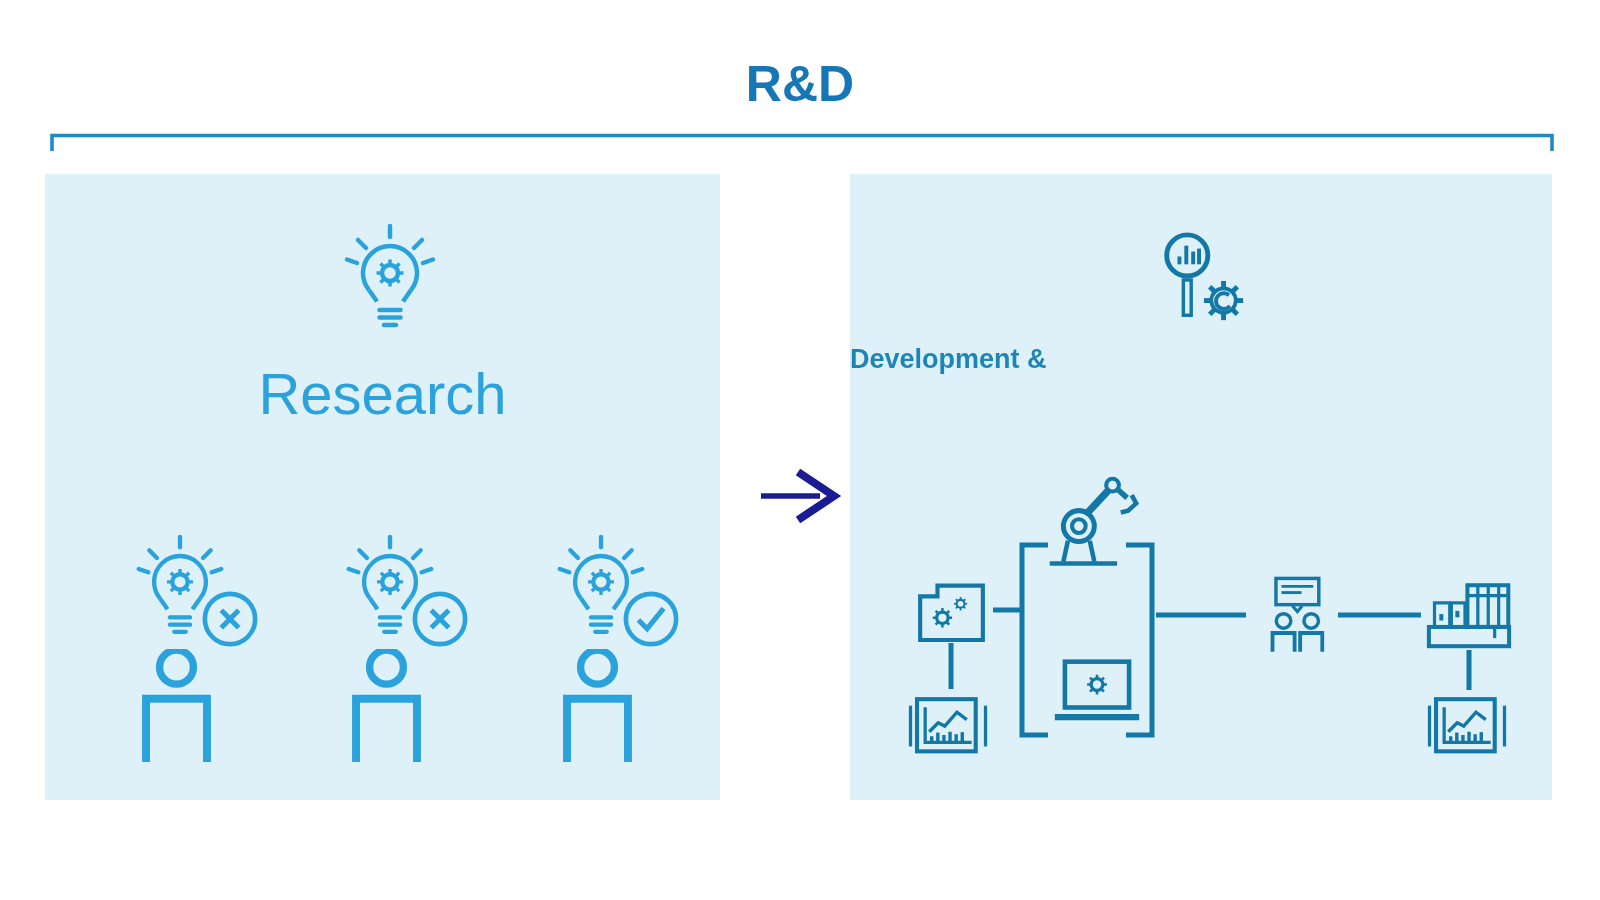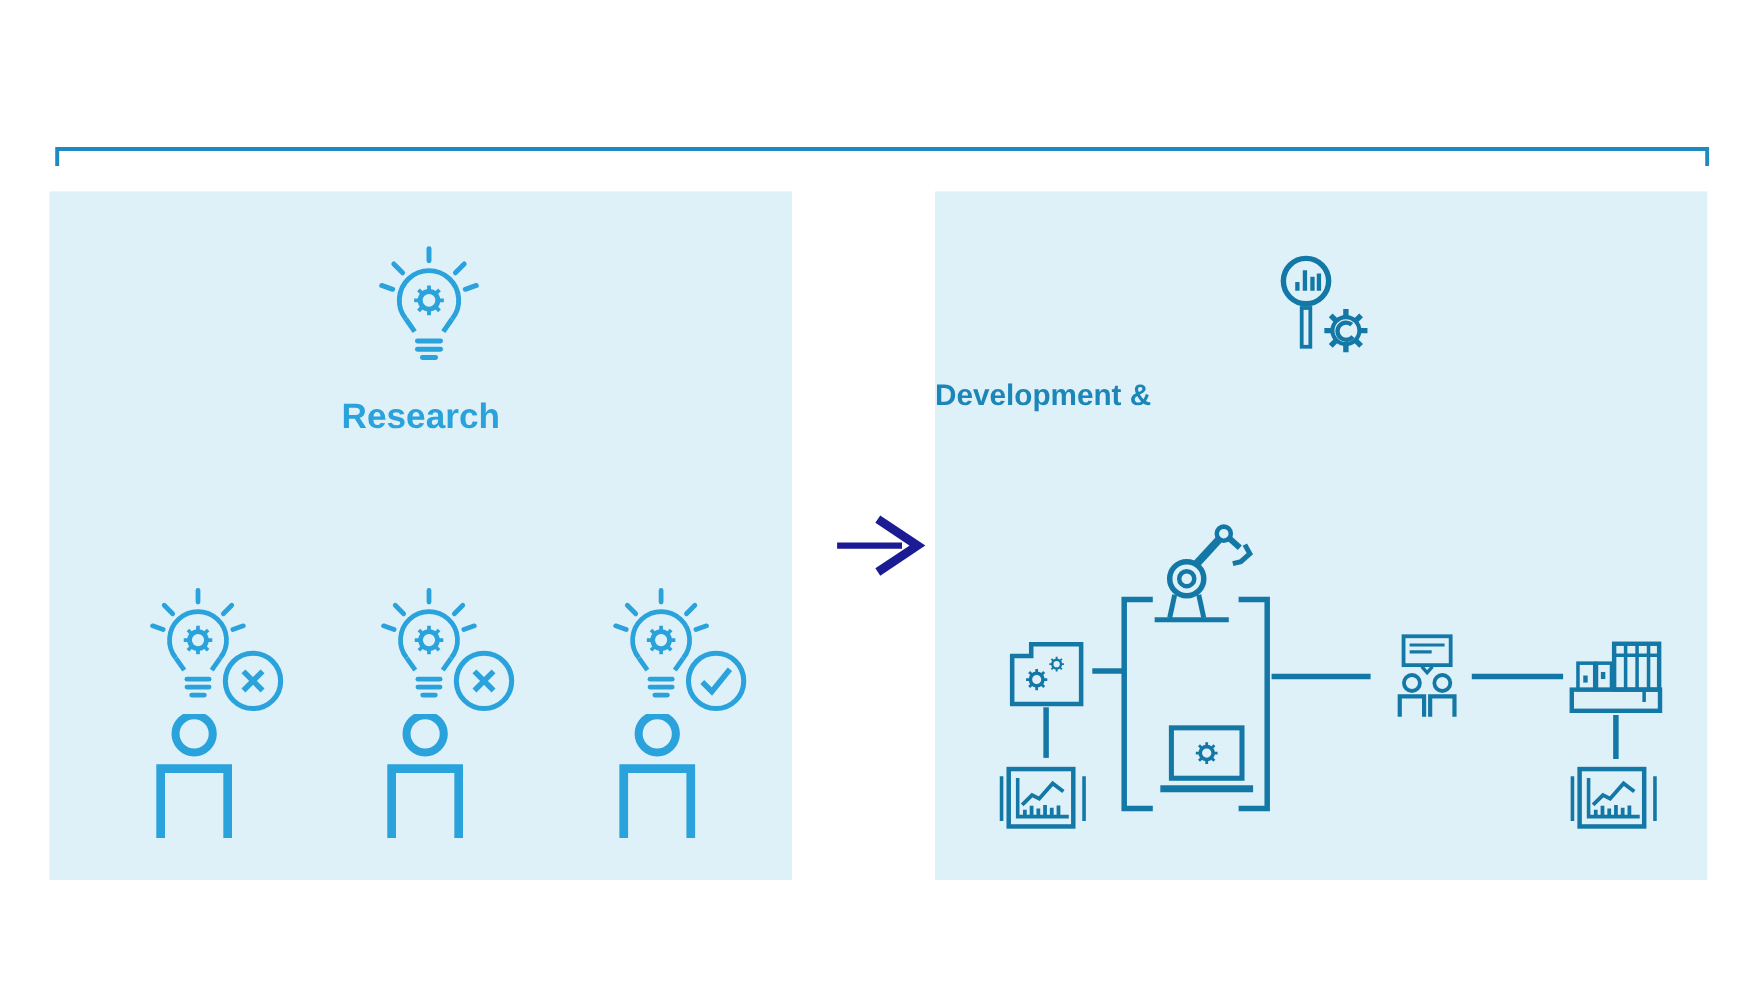--- a/index.html
+++ b/index.html
@@ -6,21 +6,21 @@
   .canvas{position:relative;width:1600px;height:900px;background:#ffffff;overflow:hidden;
           font-family:"Liberation Sans",sans-serif;}
   .abs{position:absolute;}
   .rnd-title{left:0;right:0;top:55px;text-align:center;font-size:50px;font-weight:bold;
              color:var(--header-blue,#1577b5);letter-spacing:0px;}
   .panel{top:174px;height:626px;background:var(--panel-bg,#def0f8);}
   .panel-left{left:45px;width:675px;}
   .panel-right{left:850px;width:702px;}
   .panel .icon{color:var(--accent-left,#2aa2db);}
   .panel-right .icon{color:var(--accent-right,#1478a7);}
-  .research-title{left:0;right:0;top:186px;text-align:center;font-size:32px;font-weight:bold;
+  .research-title{left:0;right:0;top:186px;text-align:center;font-size:58px;font-weight:normal;
                   color:var(--accent-left,#2aa2db);}
   .de-title{left:0;right:0;top:162px;text-align:left;font-size:27px;font-weight:bold;
             line-height:46px;color:var(--right-title,#1d86b8);}
   .arrow-svg{color:var(--arrow-navy,#1b1b94);}
   .bracket-svg{color:var(--bracket-line,#1f8ac2);}
   svg{display:block;}
 </style>
 </head>
 <body>
 
@@ -178,20 +178,21 @@
         <circle cx="85" cy="21" r="7" stroke-width="4.5"></circle>
         <path d="M91 26 L101 35" stroke-width="6"></path>
         <path d="M106 32 L111 41 L102 49 L94 51" stroke-width="5"></path>
       </g>
     </symbol>
   </defs>
 </svg>
 
 <div class="canvas">
 
+  <div class="abs rnd-title">R&amp;D</div>
   <svg class="abs bracket-svg" style="left:50px;top:133px" width="1504" height="20" viewBox="0 0 1504 20">
     <path d="M2 18 V2.5 H1502 V18" fill="none" stroke="currentColor" stroke-width="3.6"></path>
   </svg>
 
   <div class="abs panel panel-left">
     <svg class="abs icon" style="left:295px;top:47px" width="100" height="125" viewBox="0 0 100 125">
       <use href="#sym-bulb"></use>
     </svg>
     <div class="abs research-title">Research</div>
 

